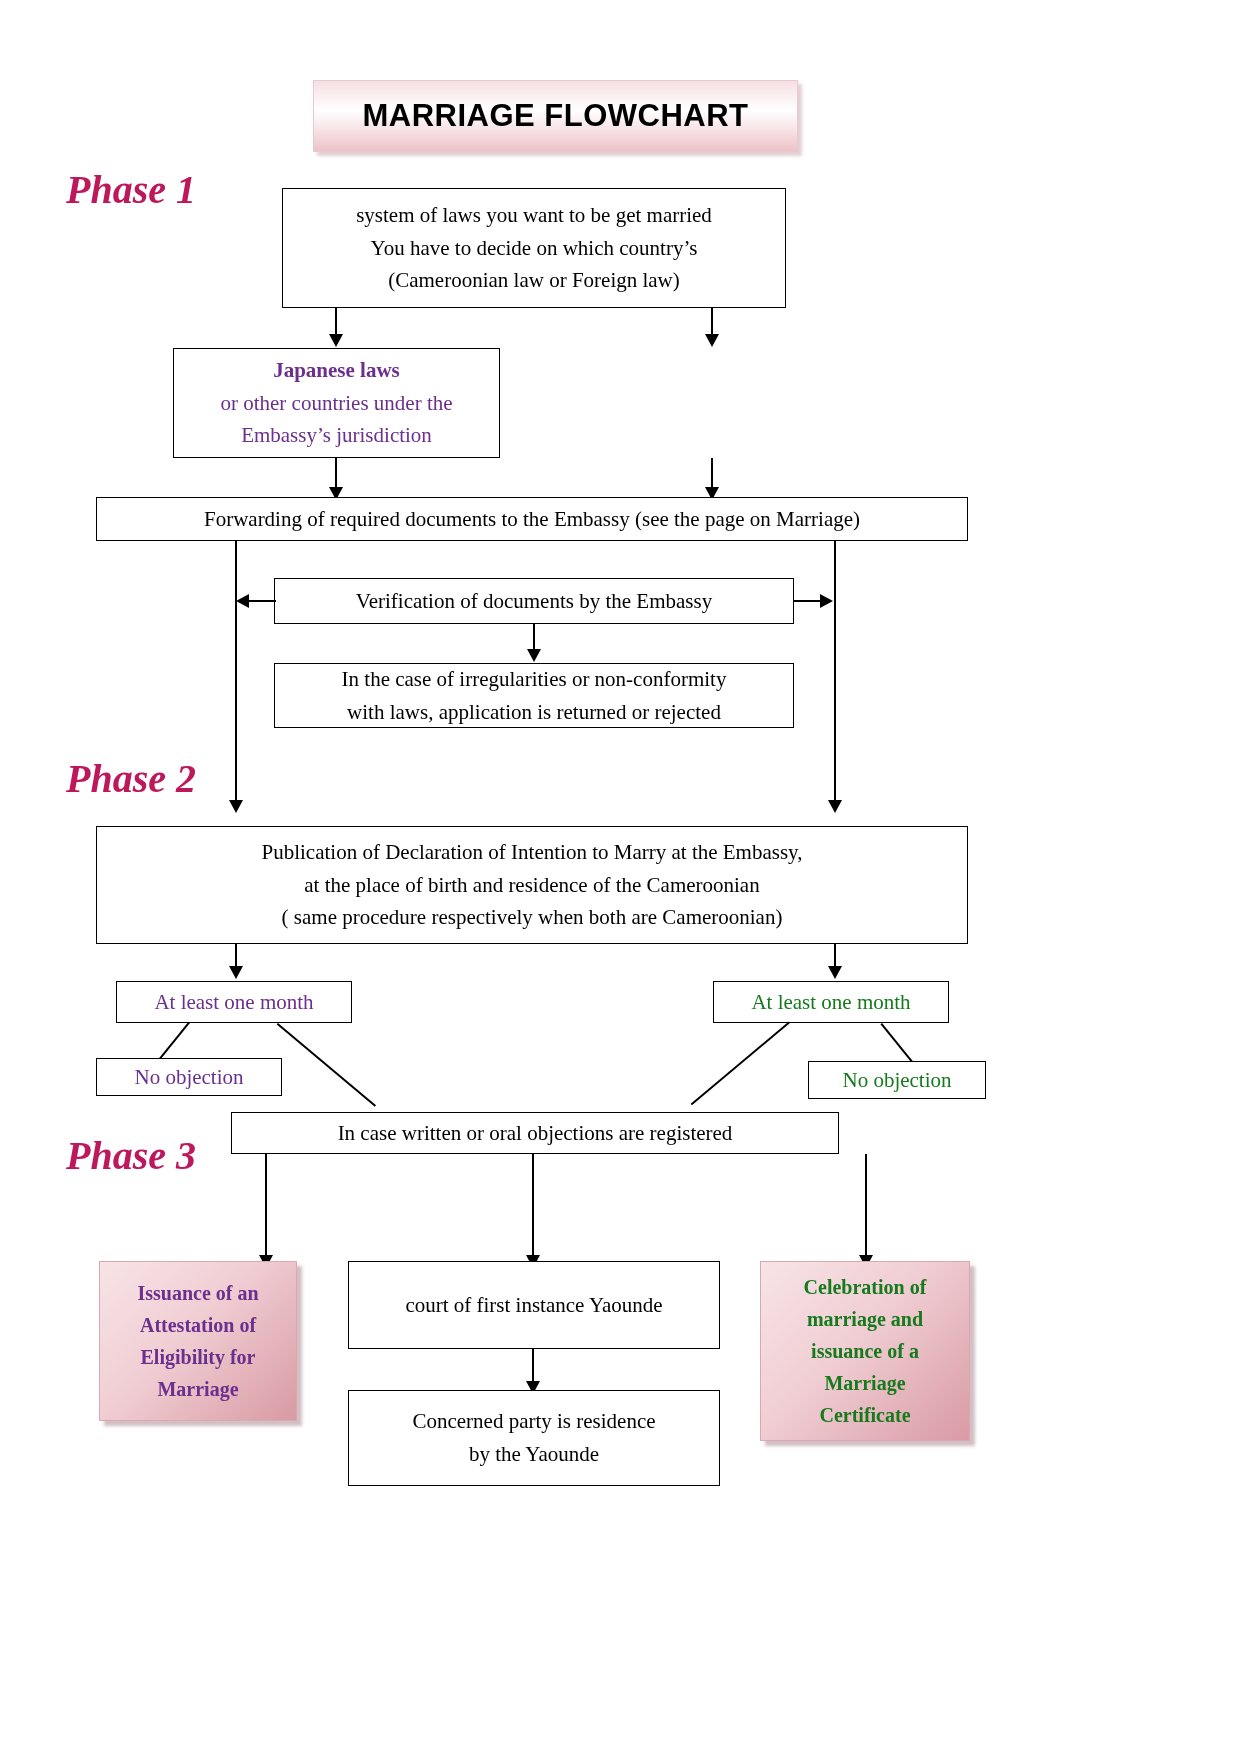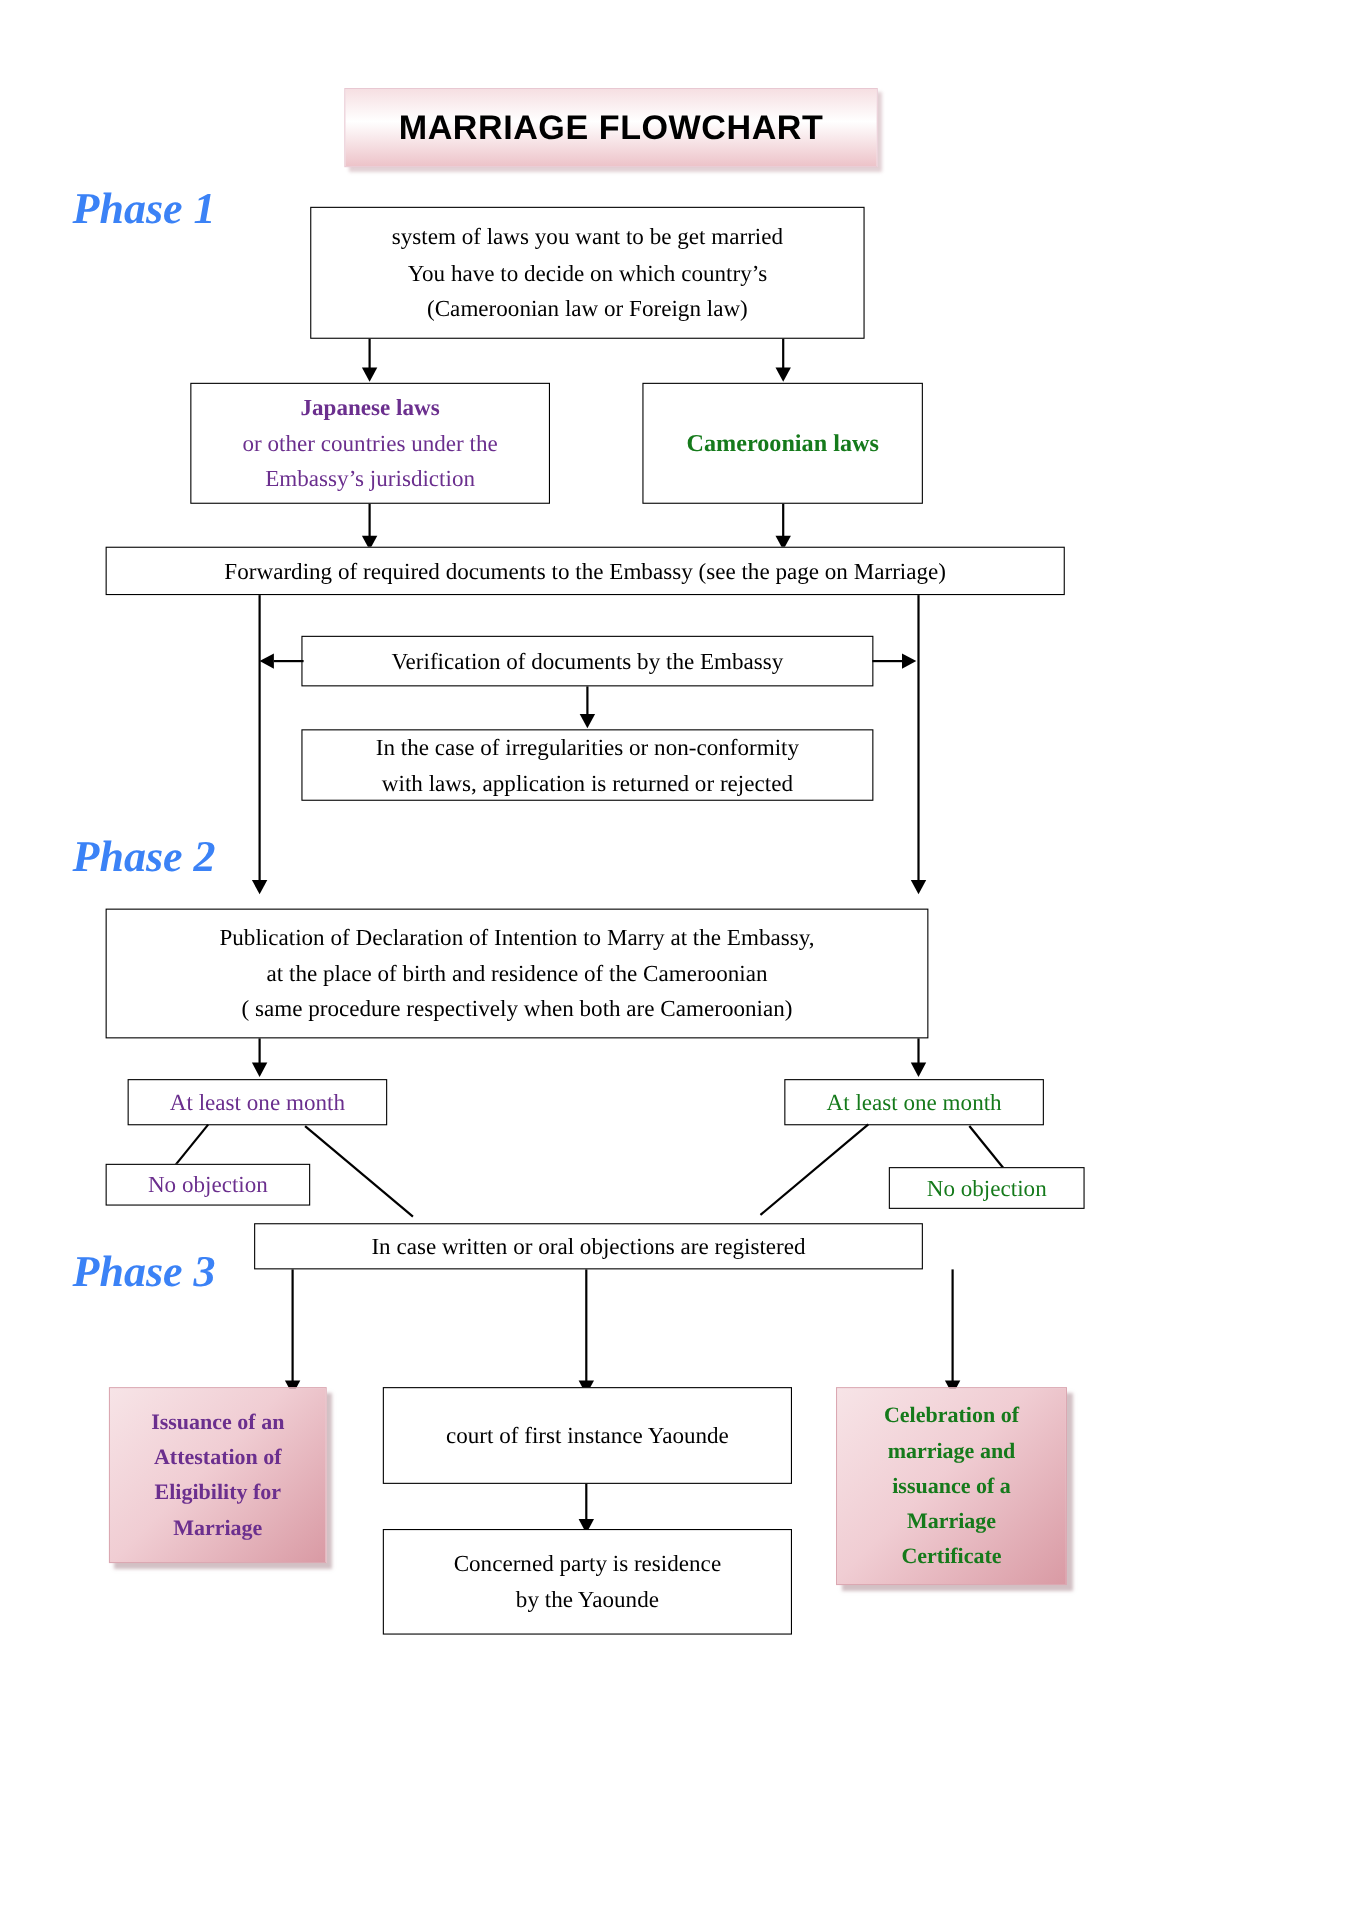--- a/index.html
+++ b/index.html
@@ -32,21 +32,21 @@
     letter-spacing: 0.5px;
     color: #000000;
   }
 
   
   .phase {
     font-family: "Liberation Serif", "DejaVu Serif", serif;
     font-style: italic;
     font-weight: bold;
     font-size: 40px;
-    color: #3b82f6;
+    color: #be185d;
     white-space: nowrap;
   }
 
   
   .box {
     border: 1.6px solid #000000;
     background: #ffffff;
     display: flex;
     flex-direction: column;
     align-items: center;
@@ -123,23 +123,20 @@
   <div class="abs arrowdown" style="left:329px; top:334px;"></div>
   <div class="abs vline" style="left:711px; top:308px; height:30px;"></div>
   <div class="abs arrowdown" style="left:705px; top:334px;"></div>
 
   <div class="abs box" style="left:173px; top:348px; width:327px; height:110px;">
     <span class="ln purple bold">Japanese laws</span>
     <span class="ln purple">or other countries under the</span>
     <span class="ln purple">Embassy’s jurisdiction</span>
   </div>
 
-  <div class="abs box" style="left:584px; top:348px; width:255px; height:110px;">
-    <span class="ln green bold" style="font-size:22px;">Cameroonian laws</span>
-  </div>
 
   <div class="abs vline" style="left:335px; top:458px; height:33px;"></div>
   <div class="abs arrowdown" style="left:329px; top:487px;"></div>
   <div class="abs vline" style="left:711px; top:458px; height:33px;"></div>
   <div class="abs arrowdown" style="left:705px; top:487px;"></div>
 
   <div class="abs box" style="left:96px; top:497px; width:872px; height:44px;">
     <span class="ln">Forwarding of required documents to the Embassy (see the page on Marriage)</span>
   </div>
 
@@ -158,21 +155,21 @@
   <div class="abs arrowright" style="left:820px; top:594px;"></div>
 
   <div class="abs vline" style="left:533px; top:624px; height:29px;"></div>
   <div class="abs arrowdown" style="left:527px; top:649px;"></div>
 
   <div class="abs box" style="left:274px; top:663px; width:520px; height:65px;">
     <span class="ln">In the case of irregularities or non-conformity</span>
     <span class="ln">with laws, application is returned or rejected</span>
   </div>
 
-  <div class="abs box" style="left:96px; top:826px; width:748px; height:118px;">
+  <div class="abs box" style="left:96px; top:826px; width:872px; height:118px;">
     <span class="ln">Publication of Declaration of Intention to Marry at the Embassy,</span>
     <span class="ln">at the place of birth and residence of the Cameroonian</span>
     <span class="ln">( same procedure respectively when both are Cameroonian)</span>
   </div>
 
   <div class="abs vline" style="left:235px; top:944px; height:26px;"></div>
   <div class="abs arrowdown" style="left:229px; top:966px;"></div>
   <div class="abs vline" style="left:834px; top:944px; height:26px;"></div>
   <div class="abs arrowdown" style="left:828px; top:966px;"></div>
 

